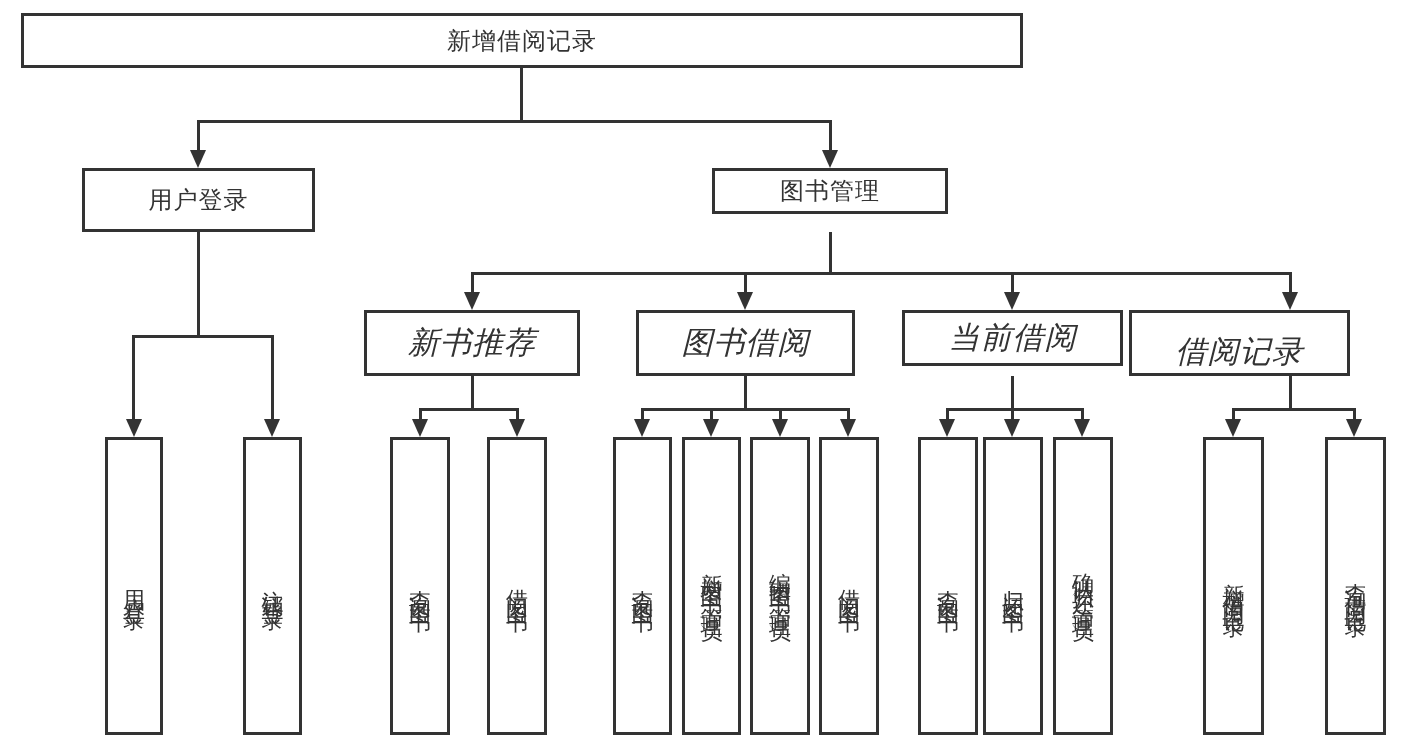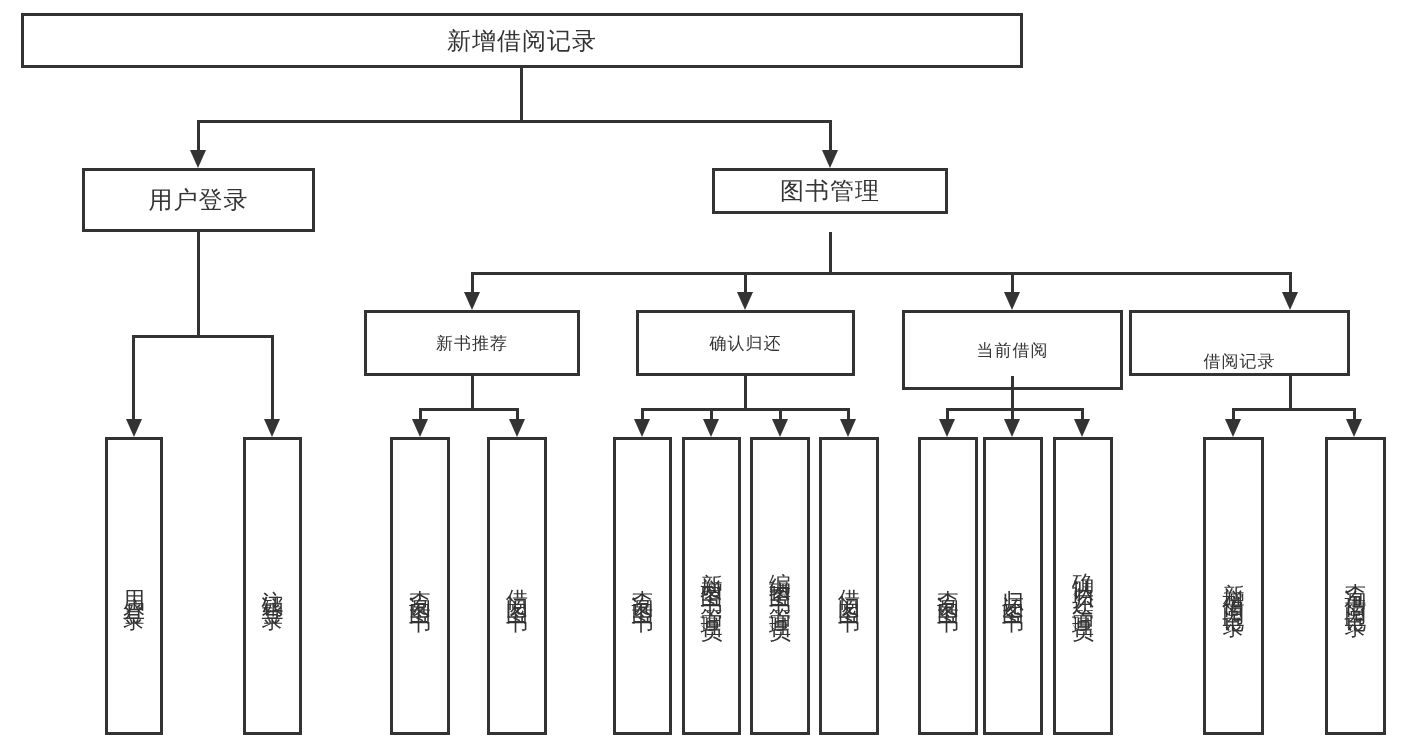--- a/index.html
+++ b/index.html
@@ -15,21 +15,21 @@
     box-sizing:border-box;
     border:3px solid #333333;
     background:#ffffff;
     display:flex;
     align-items:center;
     justify-content:center;
     color:#333333;
   }
   .hbox{font-size:24px;letter-spacing:1px;white-space:nowrap;}
   .root{font-size:24px;}
-  .l3{font-size:17px;}
+  .l3{font-size:31px;font-style:italic;}
   .leaf{
     writing-mode:vertical-rl;
     text-orientation:upright;
     font-size:22px;
     line-height:1;
     letter-spacing:7px;
     padding:6px 0;
   }
   .vline,.hline{position:absolute;background:#333333;}
   .vline{width:3px;}
@@ -66,24 +66,24 @@
 
   <div class="box hbox" style="left:712px;top:168px;width:236px;height:46px;">
     <span>图书管理</span>
   </div>
 
   <div class="box hbox l3" style="left:364px;top:310px;width:216px;height:66px;">
     <span>新书推荐</span>
   </div>
 
   <div class="box hbox l3" style="left:636px;top:310px;width:219px;height:66px;">
-    <span>确认归还</span>
+    <span>图书借阅</span>
   </div>
 
-  <div class="box hbox l3" style="left:902px;top:310px;width:221px;height:80px;text-align:center;">
+  <div class="box hbox l3" style="left:902px;top:310px;width:221px;height:56px;text-align:center;">
     <span>当前借阅</span>
   </div>
 
   <div class="box hbox l3" style="left:1129px;top:310px;width:221px;height:66px;align-items:flex-end;">
     <span>借阅记录</span>
   </div>
 
   <div class="box leaf" style="left:105px;top:437px;width:58px;height:298px;">
     <span>用户登录</span>
   </div>

